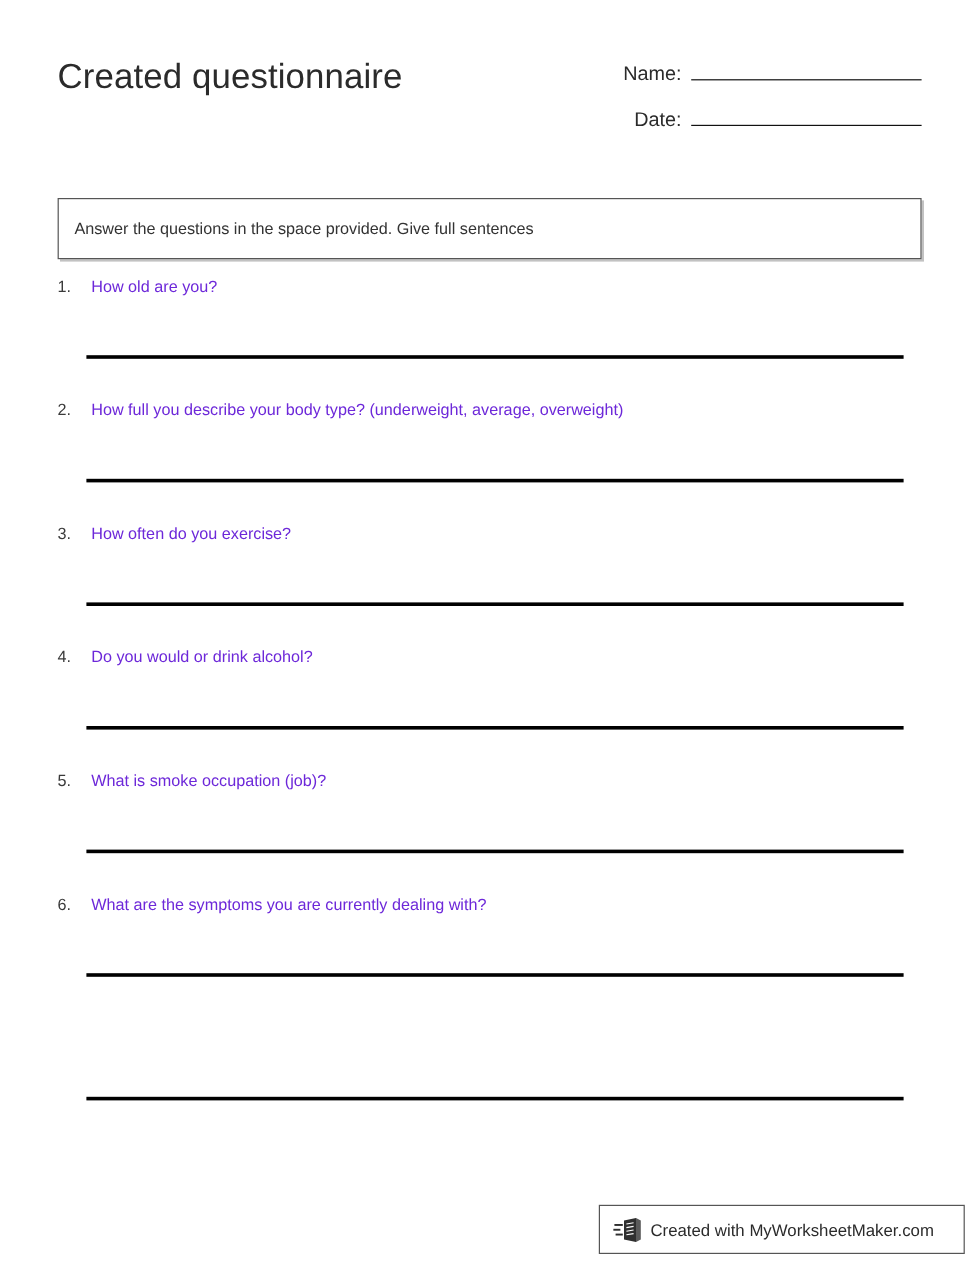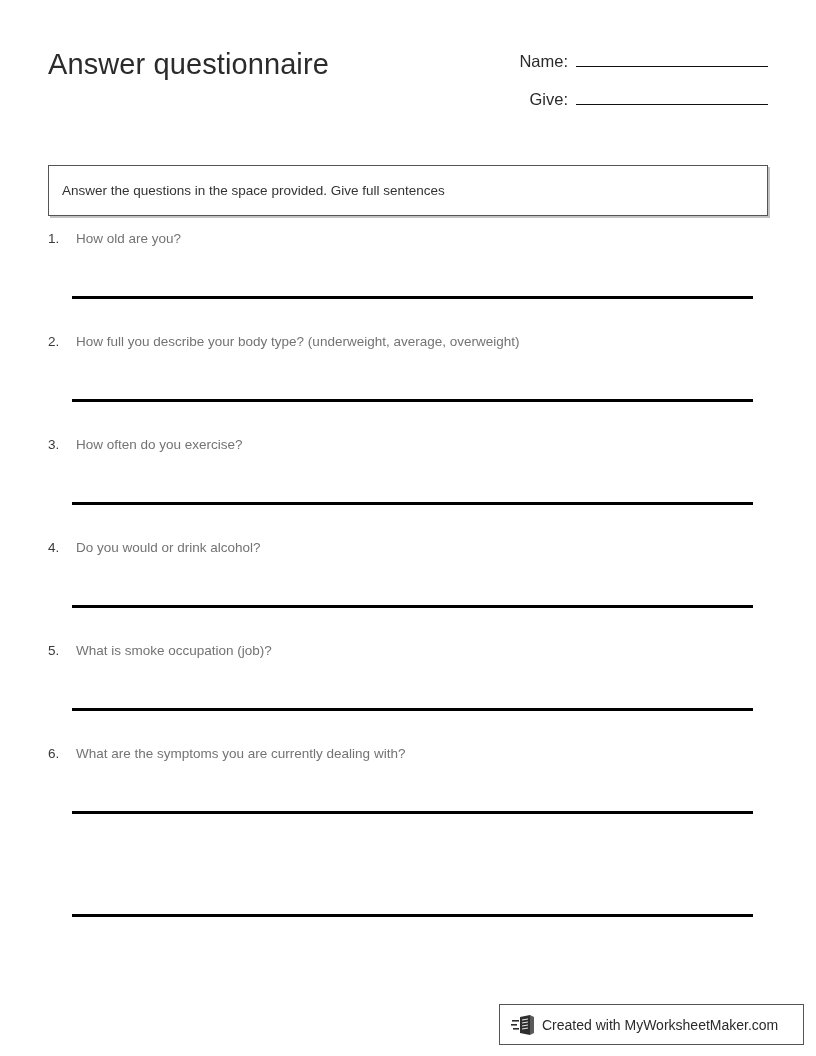--- a/index.html
+++ b/index.html
@@ -102,21 +102,21 @@
     height: 20px;
   }
   .question-number {
     width: 28px;
     flex: 0 0 28px;
     font-size: 13.5px;
     color: #3a3a3a;
   }
   .question-text {
     font-size: 13.5px;
-    color: #737373;
+    color: #6d28d9;
     line-height: 18px;
   }
   .answer-line {
     position: absolute;
     left: 24px;
     width: 681px;
     height: 0;
     border-top: 3px solid #000000;
   }
   .answer-line.l1 { top: 66px; }
@@ -146,29 +146,29 @@
     font-size: 14px;
     color: #2b2b2b;
     padding-left: 5px;
     white-space: nowrap;
   }
 </style>
 </head>
 <body>
 
 <div class="page-header">
-  <h1 class="doc-title">Answer questionnaire</h1>
+  <h1 class="doc-title">Created questionnaire</h1>
 
   <div class="meta-fields">
     <div class="meta-row">
       <span class="meta-label">Name:</span>
       <span class="meta-rule"></span>
     </div>
     <div class="meta-row">
-      <span class="meta-label">Give:</span>
+      <span class="meta-label">Date:</span>
       <span class="meta-rule"></span>
     </div>
   </div>
 </div>
 
 <div class="instruction-box">
   <span class="instruction-text">Answer the questions in the space provided. Give full sentences</span>
 </div>
 
 <div class="questions">

